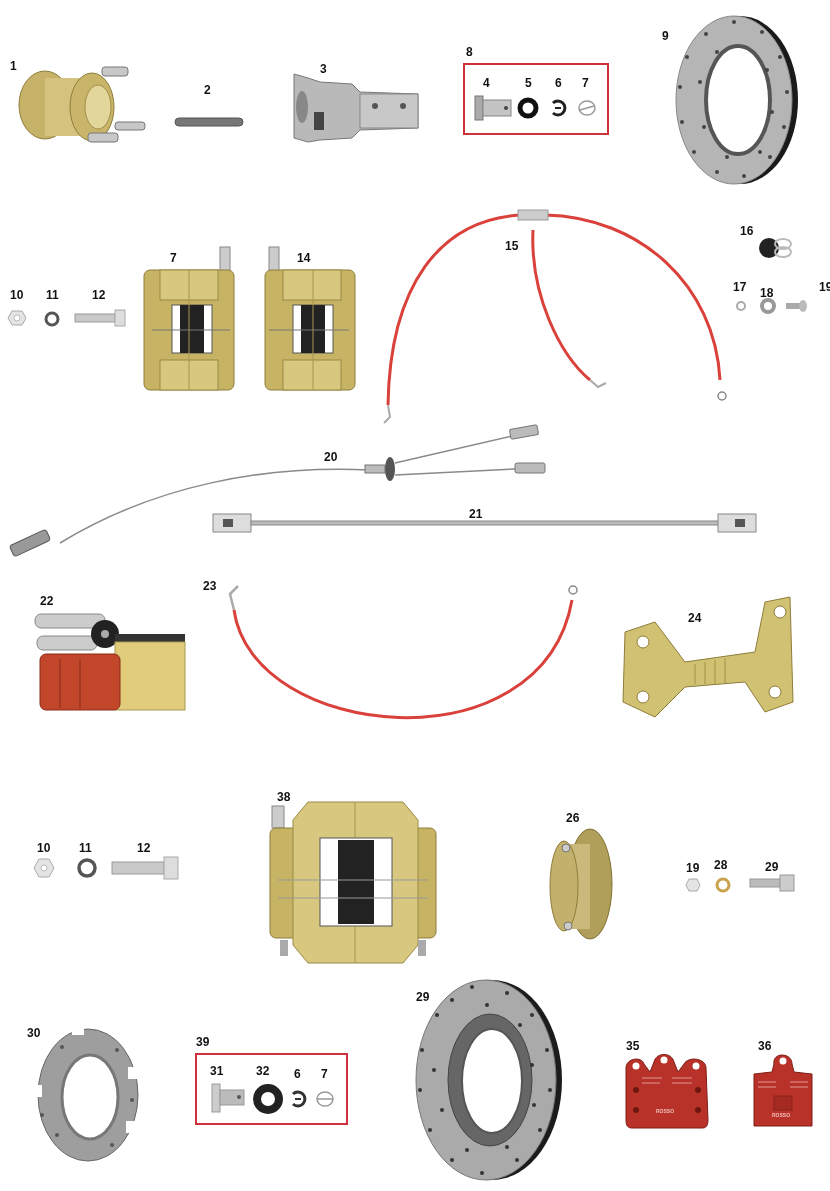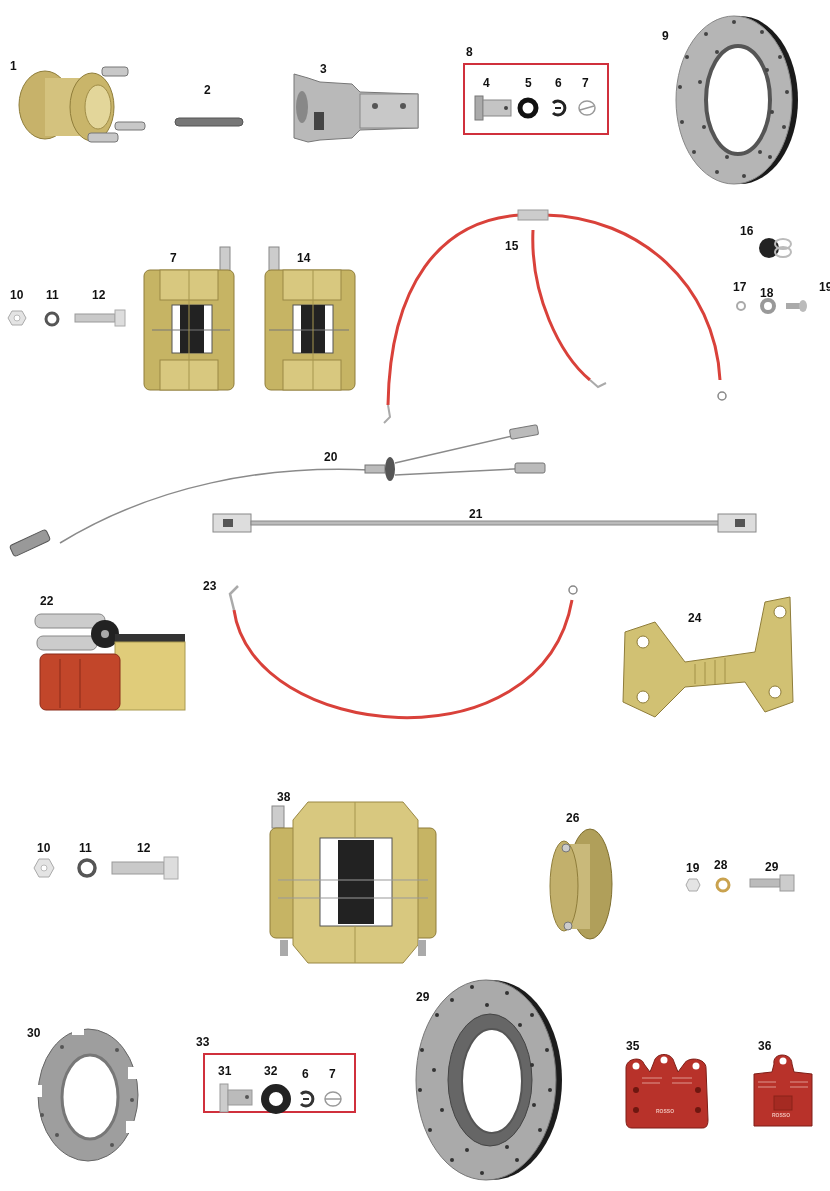--- a/index.html
+++ b/index.html
@@ -344,22 +344,22 @@
         <circle cx="30" cy="22" r="2"></circle>
         <circle cx="85" cy="25" r="2"></circle>
         <circle cx="100" cy="75" r="2"></circle>
         <circle cx="80" cy="120" r="2"></circle>
         <circle cx="25" cy="110" r="2"></circle>
         <circle cx="10" cy="90" r="2"></circle>
       </g>
   </svg>
 </div>
 
-<span class="lbl" style="left:196px;top:1036px">33</span>
-<div class="group-box" style="left:203px;top:1053px;width:153px;height:60px">
+<span class="lbl" style="left:196px;top:1036px">39</span>
+<div class="group-box" style="left:195px;top:1053px;width:153px;height:72px">
   <span class="lbl" style="left:13px;top:10px">31</span>
   <span class="lbl" style="left:59px;top:10px">32</span>
   <span class="lbl" style="left:97px;top:13px">6</span>
   <span class="lbl" style="left:124px;top:13px">7</span>
   <div class="part" style="left:14px;top:28px">
     <svg width="34" height="30">
         <rect x="1" y="1" width="8" height="28" fill="#ccc" stroke="#999"></rect>
         <rect x="9" y="7" width="24" height="15" fill="#bbb" stroke="#999"></rect>
         <circle cx="28" cy="14" r="2" fill="#555"></circle>
       </svg>

